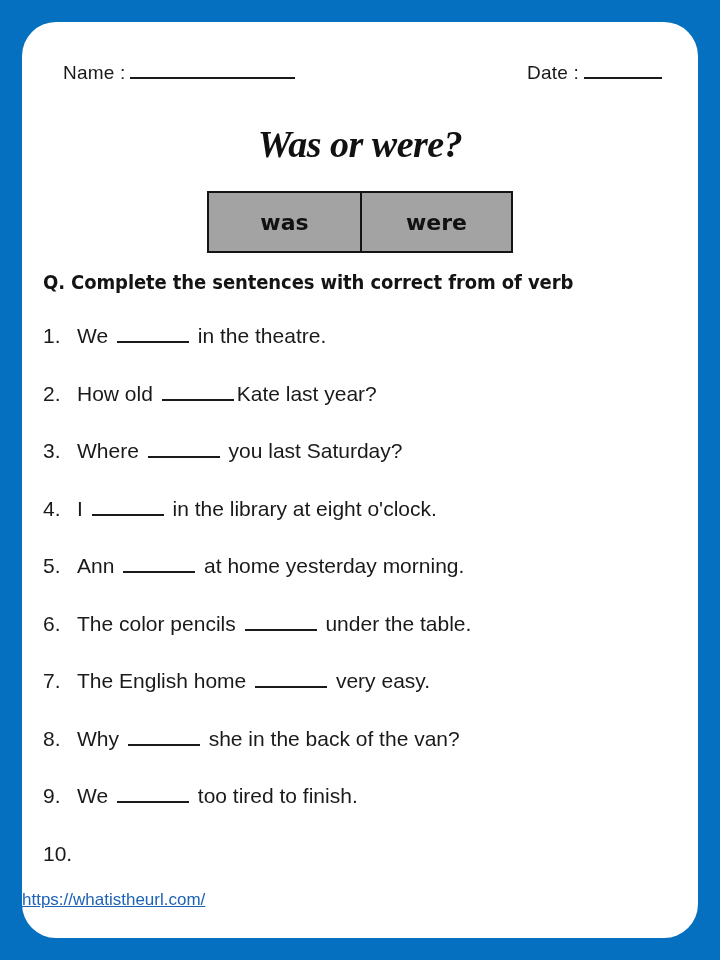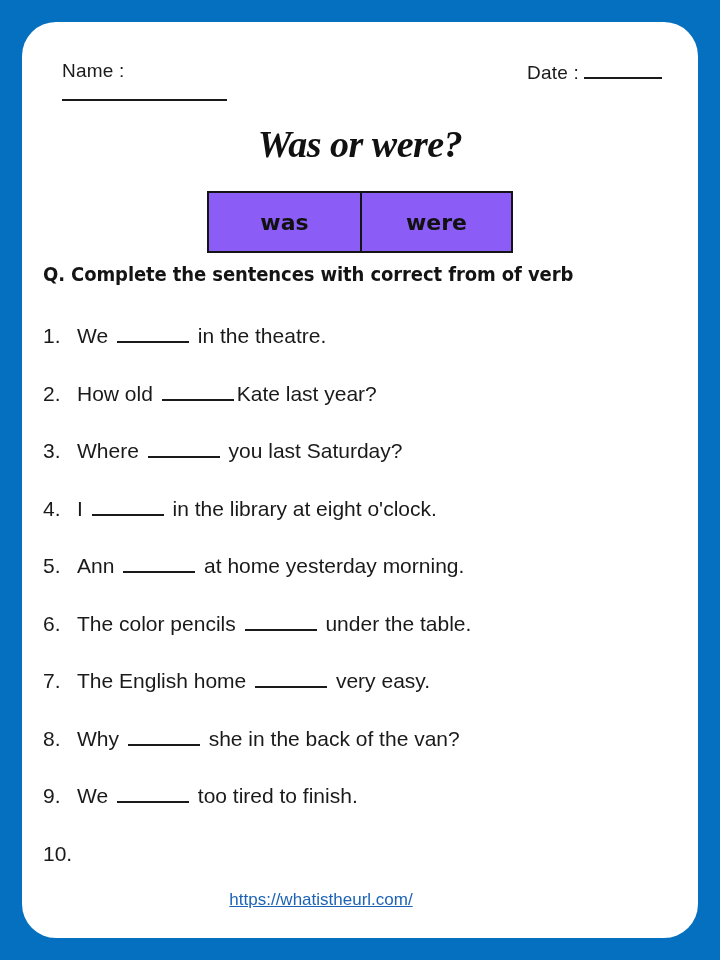--- a/index.html
+++ b/index.html
@@ -46,21 +46,21 @@
     height: 34px;
   }
   .field-group {
     position: absolute;
     display: flex;
     align-items: baseline;
     font-size: 19px;
     color: #1a1a1a;
     letter-spacing: .2px;
   }
-  #name-field-group { left: 15px; top: 0; flex-direction: column; }
+  #name-field-group { left: 21px; top: 0; }
   #date-field-group { left: 485px; top: 0; }
   .field-label {
     white-space: pre;
   }
   .field-rule {
     display: inline-block;
     border-bottom: 2px solid #1a1a1a;
     height: 17px;
     margin-left: 5px;
   }
@@ -85,42 +85,42 @@
   
   #word-bank {
     position: absolute;
     left: 185px;
     top: 169px;
     width: 306px;
     height: 62px;
     border: 2px solid #141414;
     display: flex;
     box-sizing: border-box;
-    background: #8b5cf6;
+    background: #a3a3a3;
   }
   .word-cell {
     flex: 1 1 50%;
     display: flex;
     align-items: center;
     justify-content: center;
     font-family: "DejaVu Sans", sans-serif;
     font-size: 22px;
     font-weight: bold;
     color: #111;
     box-sizing: border-box;
   }
   .word-cell + .word-cell {
     border-left: 2px solid #141414;
   }
 
   
   #instruction {
     position: absolute;
     left: 21px;
-    top: 240px;
+    top: 248px;
     font-size: 20px;
     font-weight: bold;
     color: #141414;
     letter-spacing: -0.1px;
     font-family: "DejaVu Sans", sans-serif;
     font-stretch: condensed;
   }
 
   
   #question-list {
@@ -159,21 +159,21 @@
     margin: 0 3px;
     flex: 0 0 auto;
   }
 
   
   #footer-url {
     position: absolute;
     left: 0;
     bottom: 28px;
     width: 608px;
-    text-align: center;
+    text-align: left;
     padding-right: 10px;
     box-sizing: border-box;
   }
   #footer-url-link {
     font-size: 17px;
     color: #1d63b5;
     text-decoration: underline;
     font-family: "Liberation Sans", sans-serif;
   }
 </style>

